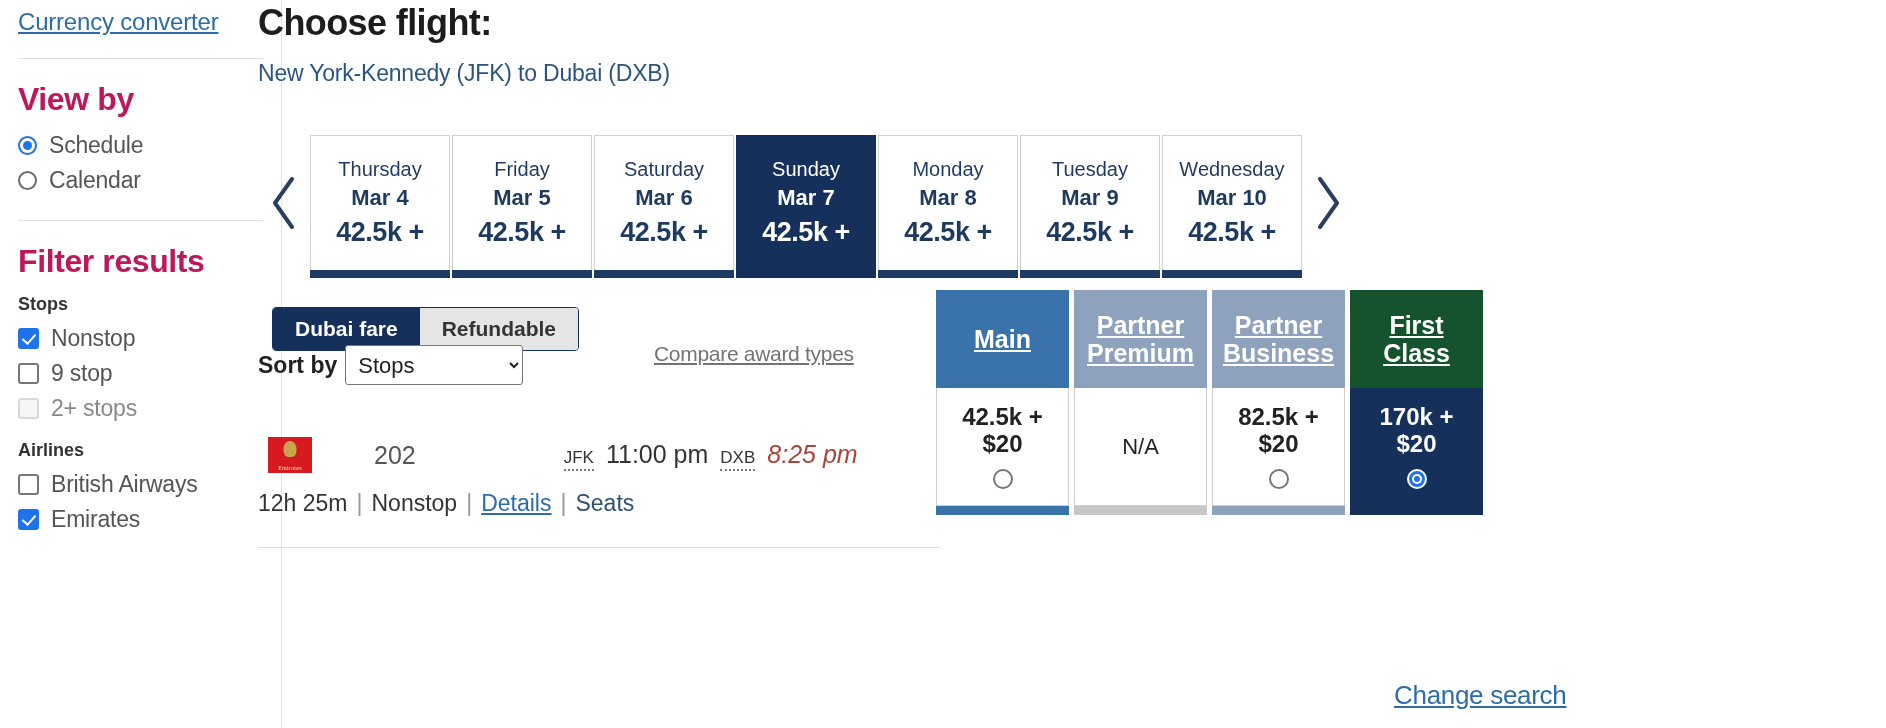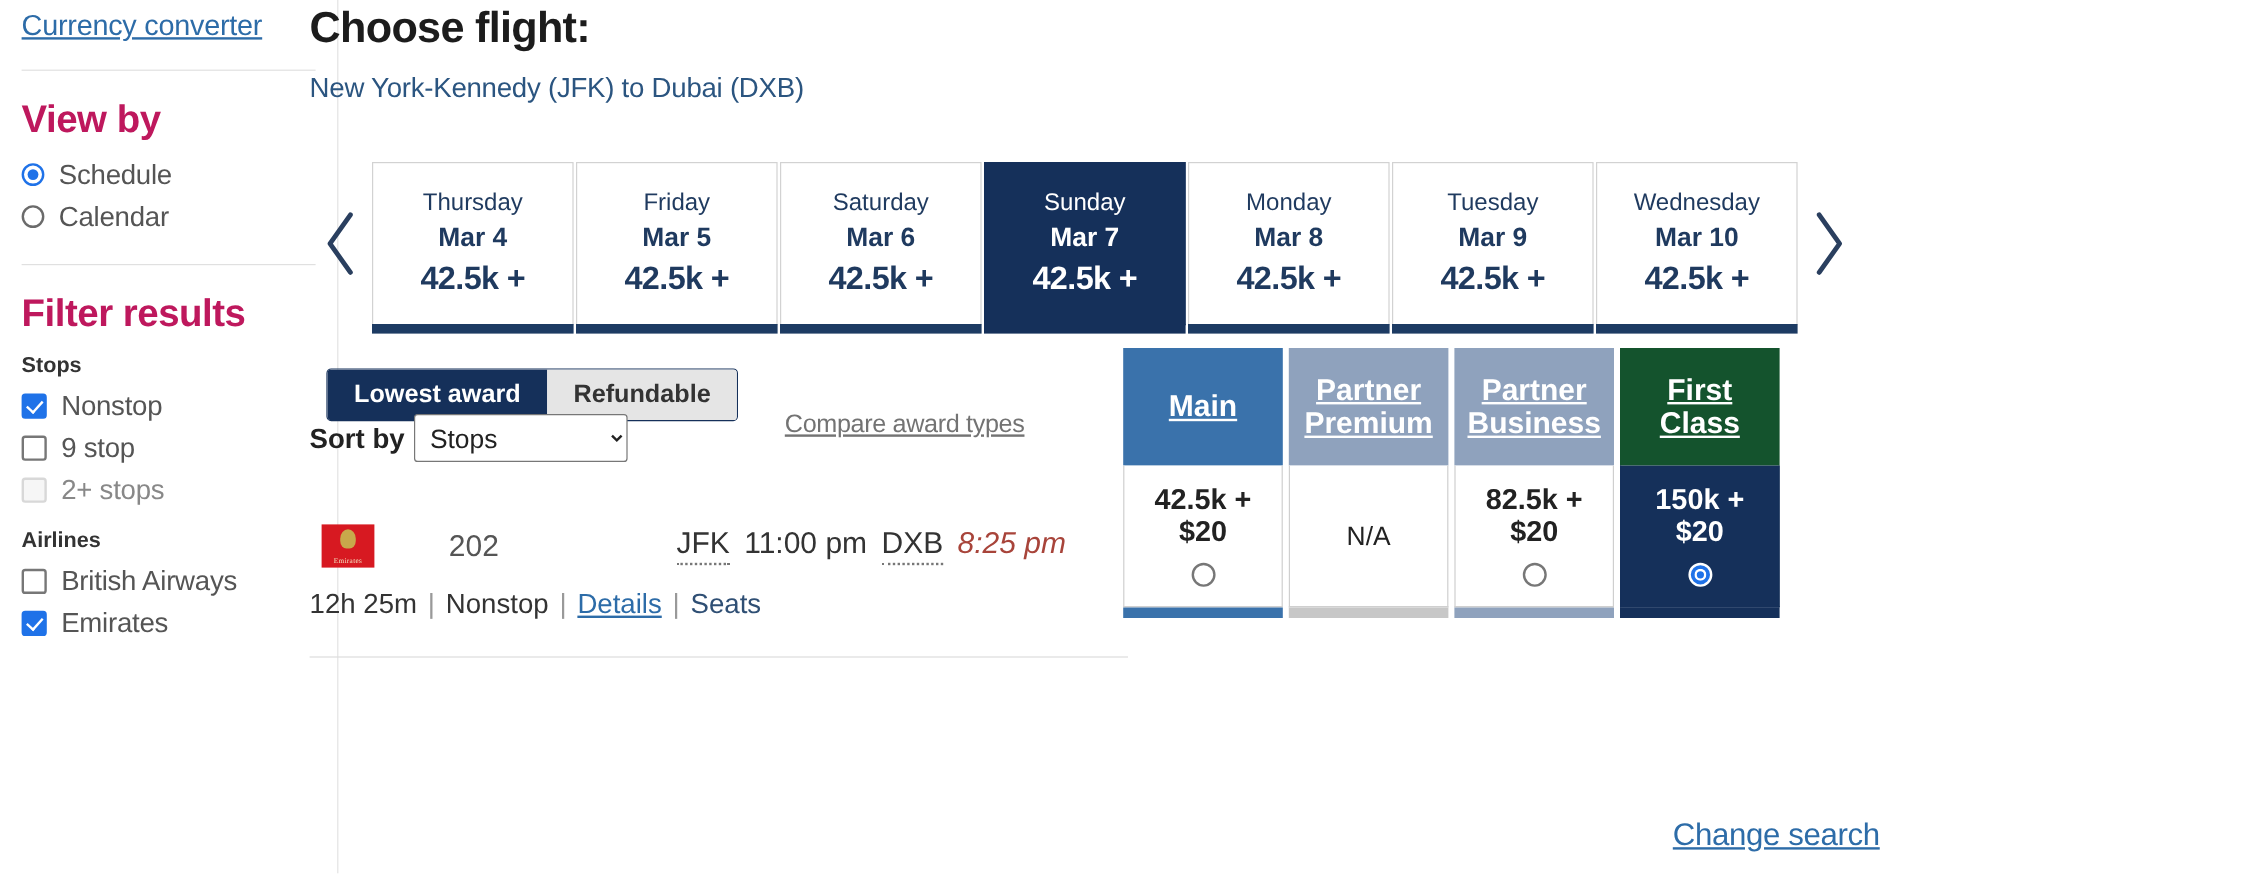--- a/index.html
+++ b/index.html
@@ -88,21 +88,21 @@
     display: flex; align-items: center;
   }
   .nav-arrow {
     width: 52px; height: 100px; flex: none;
     display: flex; align-items: center; justify-content: center;
     color: #2a3f5f; cursor: pointer;
   }
   .nav-arrow svg { display:block; }
   .date-cards { display: flex; gap: 2px; }
   .date-card {
-    width: 168px; height: 136px;
+    width: 140px; height: 136px;
     border: 1px solid #d2d2d2;
     background: #fff;
     display: flex; flex-direction: column;
     align-items: center; justify-content: center;
     position: relative;
     cursor: pointer;
   }
   .date-card::after {
     content: ""; position: absolute; left: -1px; right: -1px; bottom: -8px;
     height: 8px; background: #1d3b63;
@@ -165,21 +165,21 @@
     position: absolute; top: 4px; left: 50%; transform: translateX(-50%);
     width: 13px; height: 16px; background: #c8a84b; border-radius: 50% 50% 40% 40%;
   }
   .airline-logo .wordmark {
     font-size: 6px; color: #f3e3c0; letter-spacing: 0.3px;
     margin-bottom: 2px; font-family: "Liberation Serif", serif;
   }
   .fl-num { font-size: 25px; color: #555; margin-left: 62px; }
   .fl-times { display: flex; align-items: baseline; gap: 12px; margin-left: 148px; }
   .abbr {
-    font-size: 25px; color: #333;
+    font-size: 17px; color: #333;
     border-bottom: 2px dotted #777; padding-bottom: 1px; cursor: pointer;
   }
   .fl-time { font-size: 25px; color: #333; }
   .fl-arrive { font-size: 25px; color: #a8443a; font-style: italic; }
   .fl-line2 { display: flex; align-items: center; gap: 9px; margin-top: 10px; font-size: 23px; color: #333; }
   .fl-sep { color: #999; }
   .fl-details { color: #2d6ca8; text-decoration: underline; cursor: pointer; }
   .fl-seats { color: #2f4f74; cursor: pointer; }
 
   
@@ -326,21 +326,21 @@
         </div>
       </div>
       <div class="nav-arrow">
         <svg width="30" height="56" viewBox="0 0 30 56" fill="none" stroke="#2a3f5f" stroke-width="4" stroke-linecap="round" stroke-linejoin="round">
           <polyline points="7,4 24,28 7,52"></polyline>
         </svg>
       </div>
     </div>
 
     <div id="faretoggle">
-      <div class="toggle-btn active">Lowest award</div>
+      <div class="toggle-btn active">Dubai fare</div>
       <div class="toggle-btn">Refundable</div>
     </div>
 
     <div id="sortrow">
       <span class="sort-label">Sort by</span>
       <select class="sort-select">
         <option selected="">Stops</option>
         <option>Price</option>
         <option>Departure</option>
         <option>Arrival</option>
@@ -412,21 +412,21 @@
         </div>
         <div class="fare-foot" style="background:#8fa2bd"></div>
       </div>
 
       <div class="fare-col">
         <div class="fare-head" style="background:#14532d">
           <span>First</span>
           <span>Class</span>
         </div>
         <div class="fare-cell sel">
-          <div class="amt">150k +</div>
+          <div class="amt">170k +</div>
           <div class="amt">$20</div>
           <span class="fradio checked"></span>
         </div>
         <div class="fare-foot" style="background:#15305a"></div>
       </div>
 
     </div>
 
     <a class="change-search">Change search</a>
 

